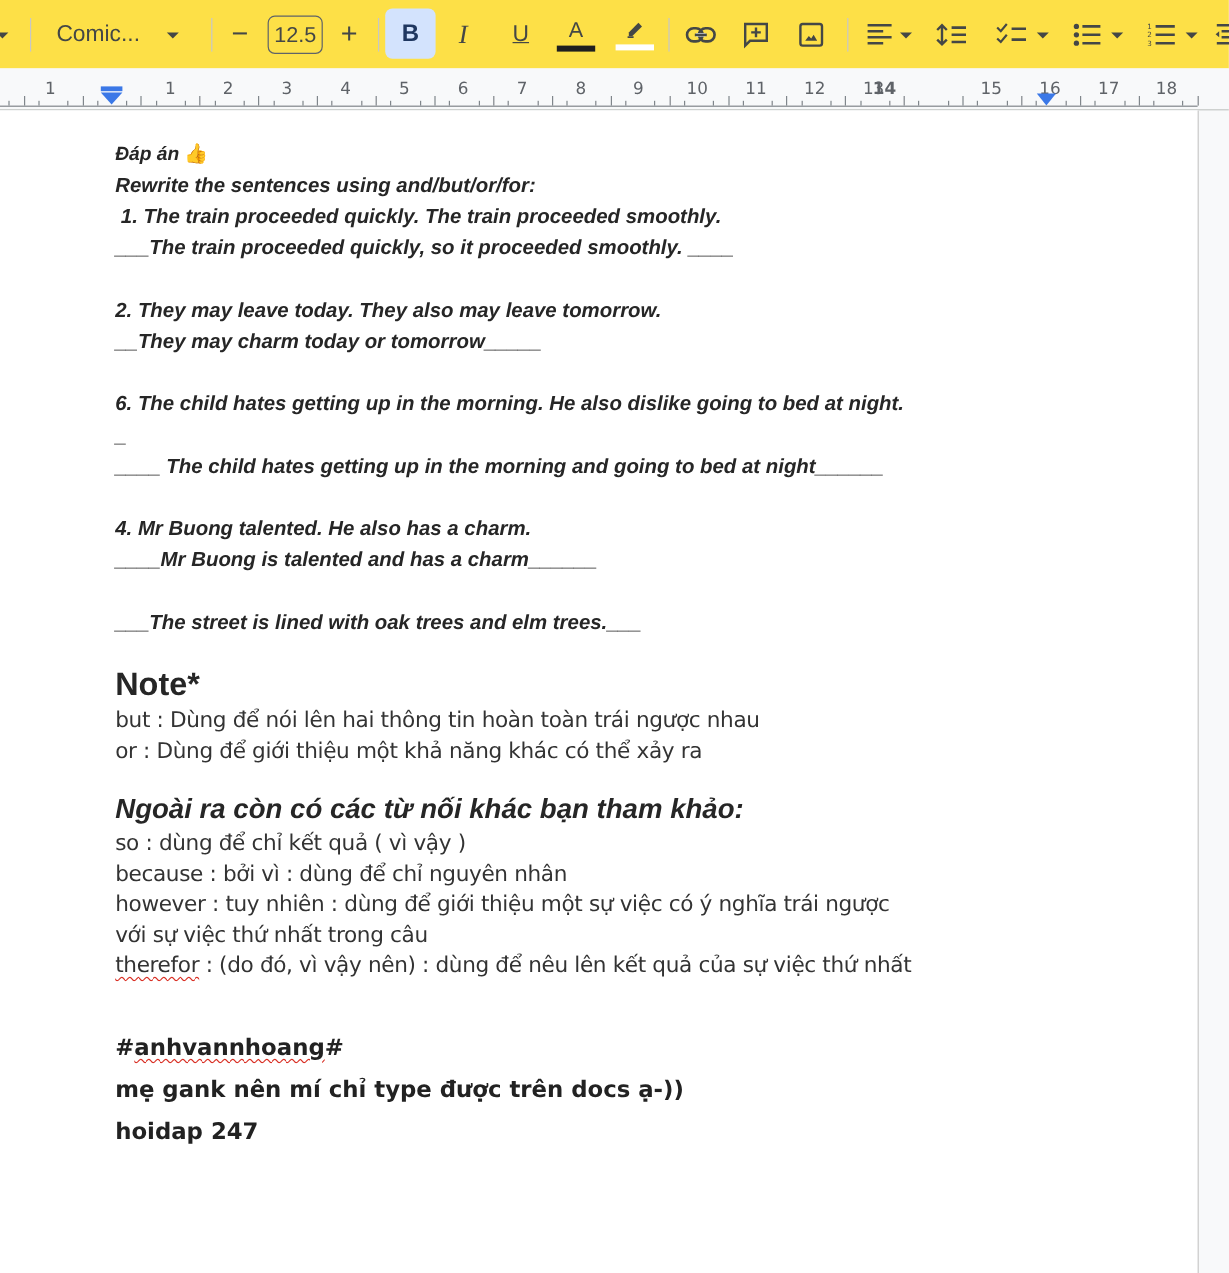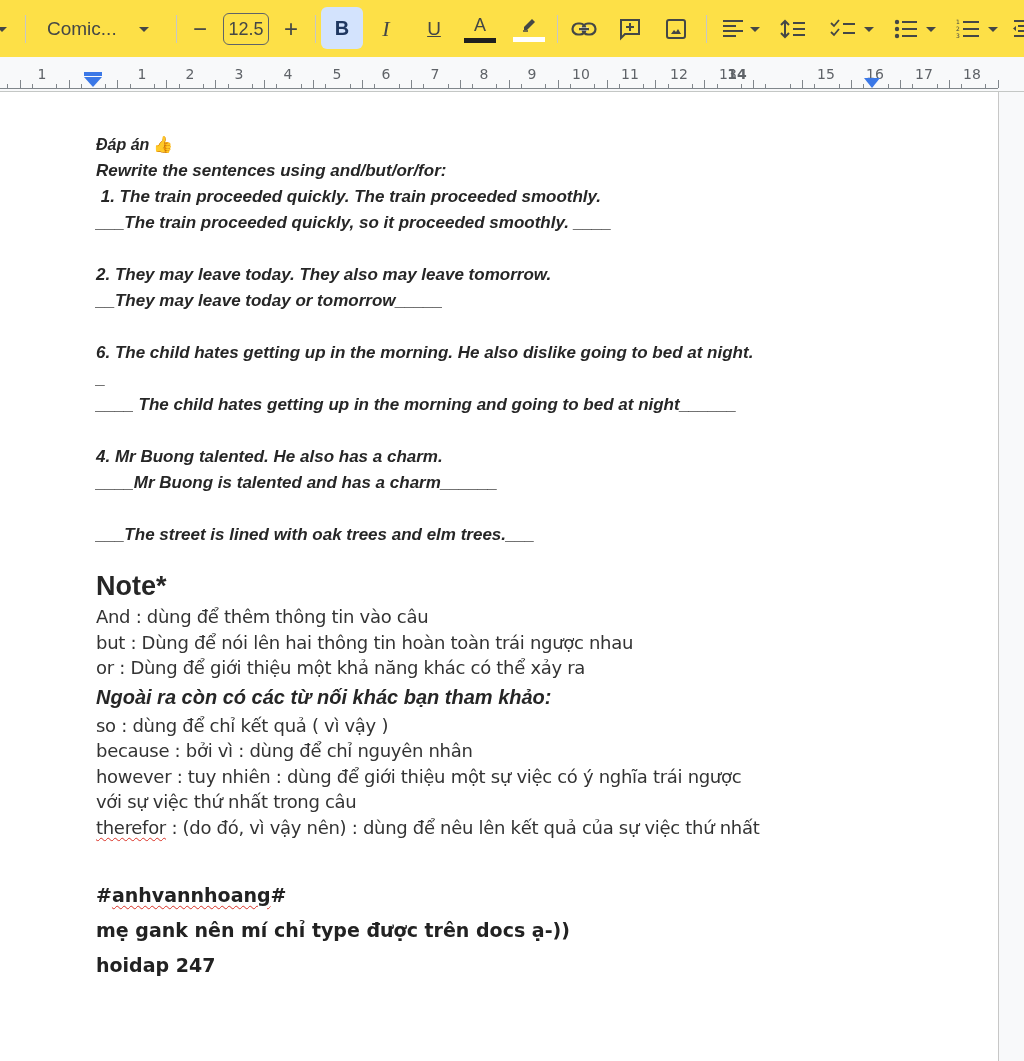--- a/index.html
+++ b/index.html
@@ -14,21 +14,21 @@
   .ruler { position: absolute; left: 0; top: 57px; width: 1024px; height: 35px; background: #f8f9fa; border-bottom: 1px solid #c4c7c5; }
   .ruler .line { position: absolute; left: 0; top: 31px; width: 998px; height: 1px; background: #80868b; }
   .ruler .num { position: absolute; top: 9px; font-size: 14px; color: #5f6368; font-family: "DejaVu Sans", sans-serif; transform: translateX(-50%); }
   .ruler .tick { position: absolute; bottom: 3px; width: 1px; background: #80868b; }
   .page { position: absolute; left: 0; top: 92px; width: 999px; height: 969px; background: #ffffff; border-right: 1px solid #c7c7c7; }
   .content { position: absolute; left: 96px; top: 24px; width: 800px; color: #222; }
   .arial-bi { font-family: "Liberation Sans", sans-serif; font-style: italic; font-weight: bold; font-size: 17px; line-height: 26px; color: #262626; white-space: pre; }
   .blank { height: 26px; }
   .note-title { font-family: "Liberation Sans", sans-serif; font-weight: bold; font-size: 27px; line-height: 36px; margin-top: 8px; color: #262626; }
   .quick { font-family: "DejaVu Sans", sans-serif; font-size: 18px; line-height: 25.5px; color: #333; letter-spacing: -0.3px; white-space: pre; }
-  .h2 { font-family: "Liberation Sans", sans-serif; font-style: italic; font-weight: bold; font-size: 20px; line-height: 32px; margin-top: 0; color: #262626; }
+  .h2 { font-family: "Liberation Sans", sans-serif; font-style: italic; font-weight: bold; font-size: 23px; line-height: 32px; margin-top: 19px; color: #262626; }
   .spell { text-decoration: underline wavy #d93025; text-decoration-thickness: 1px; text-underline-offset: 3px; }
   .comic { font-family: "DejaVu Sans", sans-serif; font-weight: bold; font-size: 19px; line-height: 35px; color: #222; white-space: pre; }
   .thumb { display:inline-block; color:#f5b400; font-style: normal; }
 </style>
 </head>
 <body>
 
 <div class="toolbar">
   <div class="tb" style="left:-4px;width:12px;">
       <span class="caret"></span>
@@ -238,44 +238,43 @@
       <div class="tick" style="left: 948.8px; height: 8px;"></div>
       <div class="tick" style="left: 961px; height: 4px;"></div>
       <div class="tick" style="left: 973.2px; height: 0px;"></div>
       <div class="tick" style="left: 985.4px; height: 4px;"></div>
       <div class="tick" style="left: 997.7px; height: 8px;"></div>
     </div>
 </div>
 
 <div class="page">
   <div class="content">
-    <div class="arial-bi" style="font-size:16px;margin-top:16px;"><span>Đáp án</span> <span class="thumb">👍</span></div>
+    <div class="arial-bi" style="font-size:16px;"><span>Đáp án</span> <span class="thumb">👍</span></div>
     <div class="arial-bi">Rewrite the sentences using and/but/or/for:</div>
 
     <div class="arial-bi"> 1. The train proceeded quickly. The train proceeded smoothly.</div>
     <div class="arial-bi">___The train proceeded quickly, so it proceeded smoothly. ____</div>
     <div class="blank"></div>
 
     <div class="arial-bi">2. They may leave today. They also may leave tomorrow.</div>
-    <div class="arial-bi">__They may leave today or tomorrow_____</div>
+    <div class="arial-bi">__They may charm today or tomorrow_____</div>
     <div class="blank"></div>
 
     <div class="arial-bi">6. The child hates getting up in the morning. He also dislike going to bed at night.</div>
     <div class="arial-bi">_</div>
     <div class="arial-bi">____ The child hates getting up in the morning and going to bed at night______</div>
     <div class="blank"></div>
 
     <div class="arial-bi">4. Mr Buong talented. He also has a charm.</div>
     <div class="arial-bi">____Mr Buong is talented and has a charm______</div>
     <div class="blank"></div>
 
     <div class="arial-bi">___The street is lined with oak trees and elm trees.___</div>
 
     <div class="note-title" style="margin-top:20px;">Note*</div>
-    <div class="quick">And : dùng để thêm thông tin vào câu</div>
     <div class="quick">but : Dùng để nói lên hai thông tin hoàn toàn trái ngược nhau</div>
     <div class="quick">or : Dùng để giới thiệu một khả năng khác có thể xảy ra</div>
 
     <div class="h2">Ngoài ra còn có các từ nối khác bạn tham khảo:</div>
     <div class="quick">so : dùng để chỉ kết quả ( vì vậy )</div>
     <div class="quick">because : bởi vì : dùng để chỉ nguyên nhân</div>
     <div class="quick">however : tuy nhiên : dùng để giới thiệu một sự việc có ý nghĩa trái ngược</div>
     <div class="quick">với sự việc thứ nhất trong câu</div>
     <div class="quick"><span class="spell">therefor</span><span> : (do đó, vì vậy nên) : dùng để nêu lên kết quả của sự việc thứ nhất</span></div>
 

